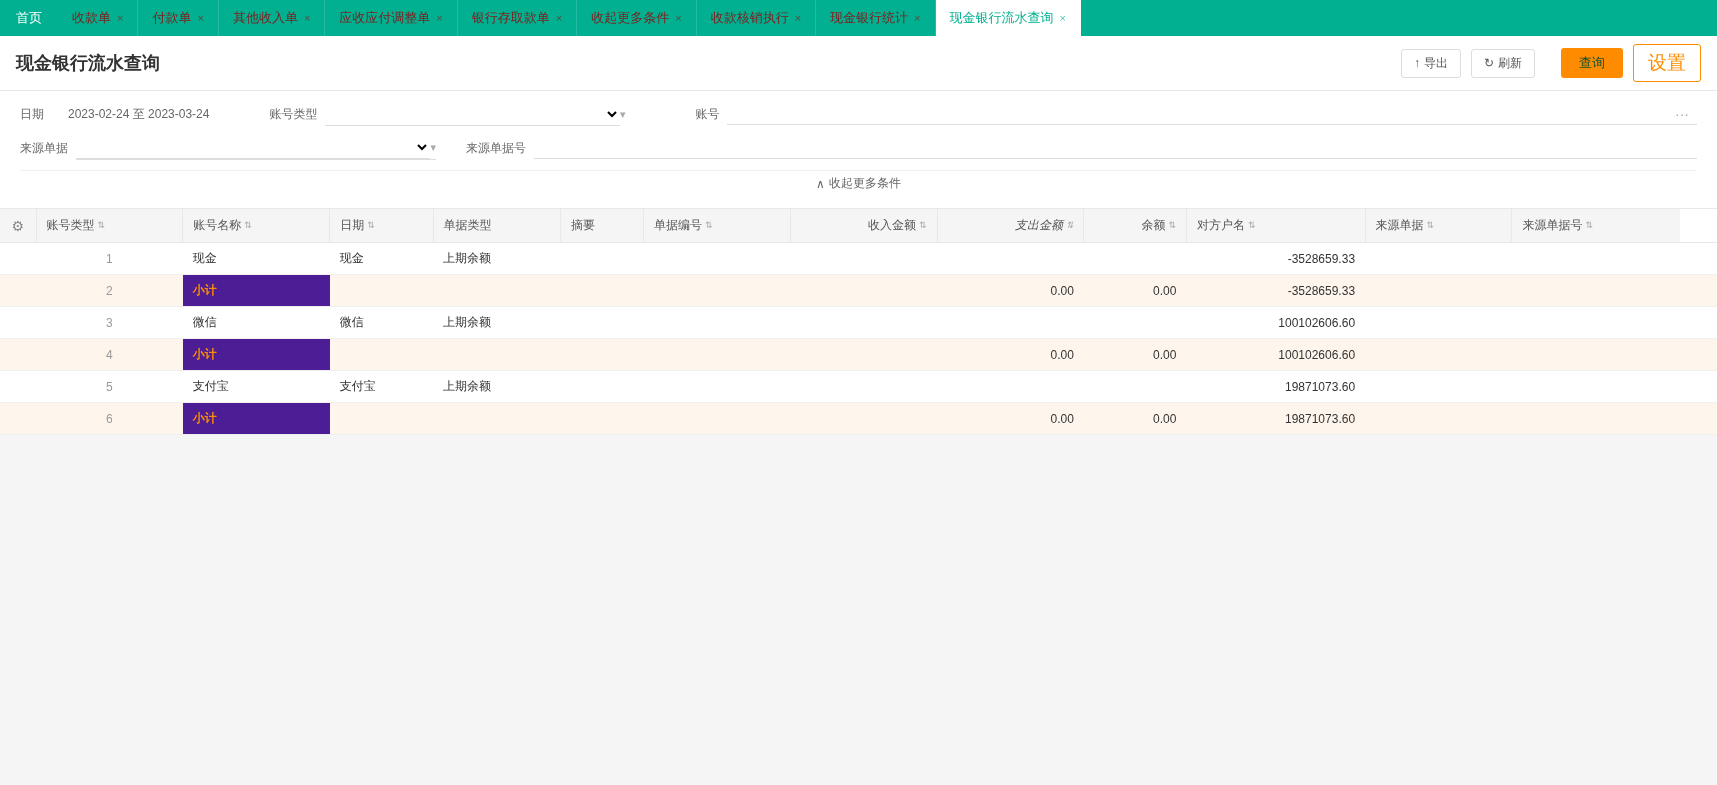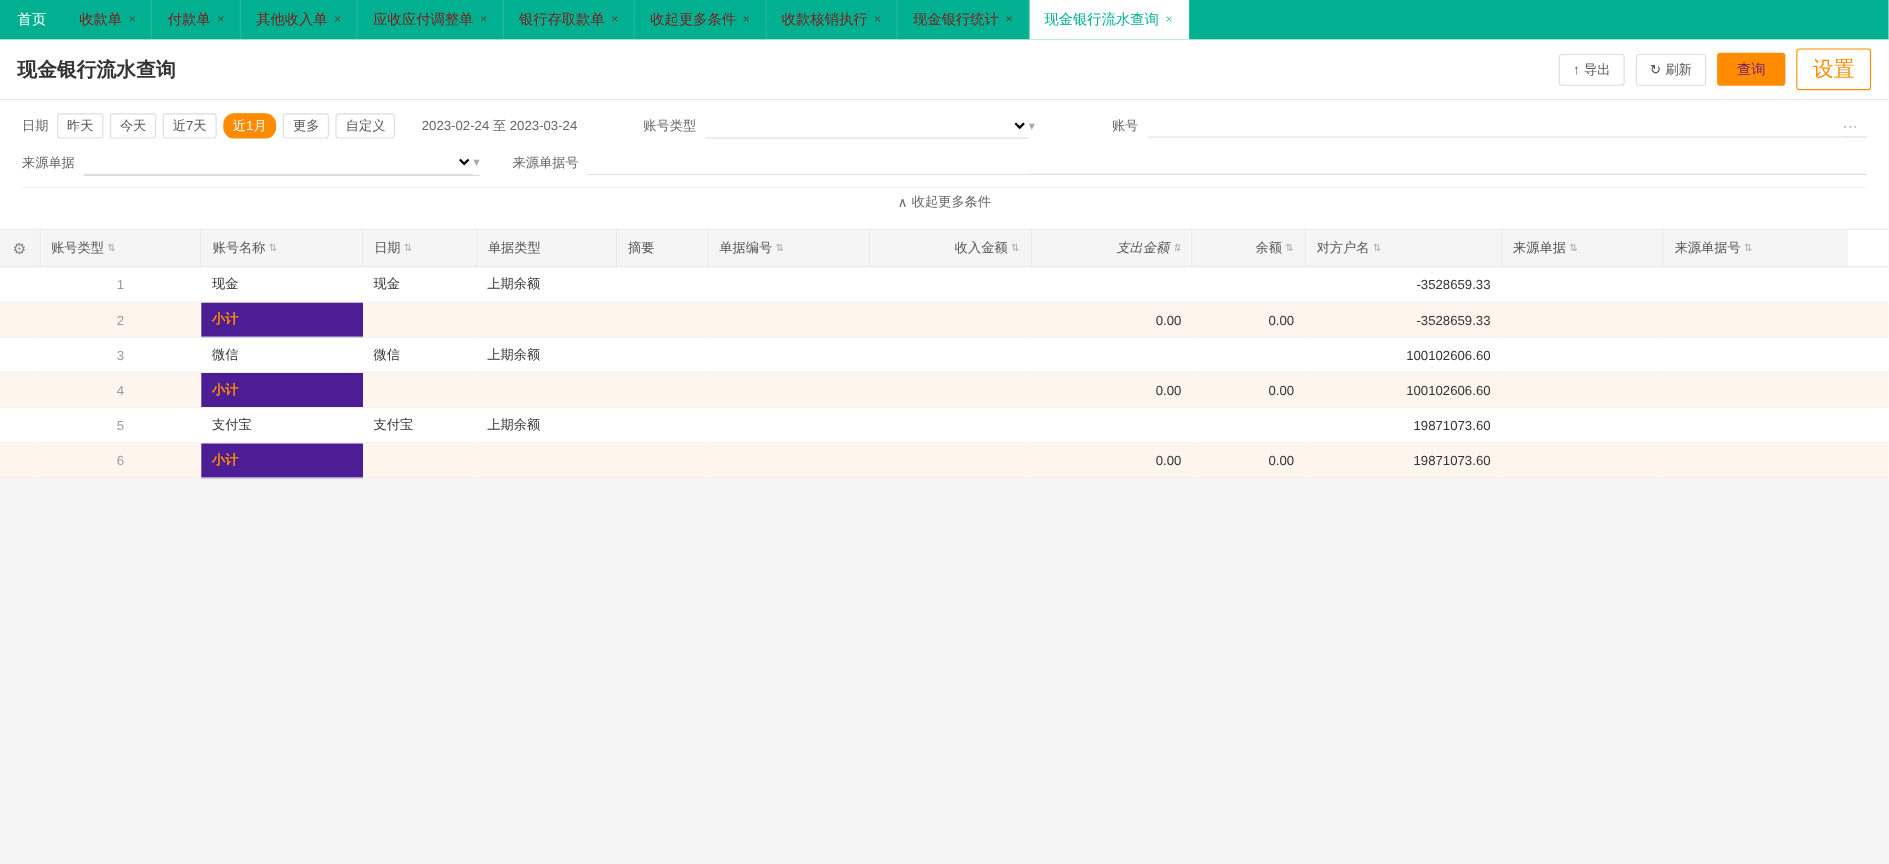--- a/index.html
+++ b/index.html
@@ -70,26 +70,27 @@
       padding: 5px 12px;
       border: 1px solid #ddd;
       background: #fff;
       border-radius: 3px;
       cursor: pointer;
       font-size: 12px;
       color: #555;
     }
     .btn-query {
       background: #ff8c00;
-      color: #701a75;
+      color: #14532d;
       border: none;
       padding: 6px 18px;
       border-radius: 3px;
       cursor: pointer;
       font-size: 13px;
+      margin-left: 16px;
     }
     .btn-setting {
       background: #fff;
       color: #ff8c00;
       border: 1px solid #ff8c00;
       padding: 5px 14px;
       border-radius: 3px;
       cursor: pointer;
       font-size: 19px;
     }
@@ -300,28 +301,20 @@
       <span>刷新</span>
     </button>
     <button class="btn-query">查询</button>
     <button class="btn-setting">设置</button>
   </div>
 </div>
 
 <div class="filter-area">
   <div class="filter-row">
     <span class="filter-label">日期</span>
-    <div class="date-btns">
-      <button class="date-btn">昨天</button>
-      <button class="date-btn">今天</button>
-      <button class="date-btn">近7天</button>
-      <button class="date-btn active">近1月</button>
-      <button class="date-btn">更多</button>
-      <button class="date-btn">自定义</button>
-    </div>
     <span class="date-range">2023-02-24 至 2023-03-24</span>
     <div style="flex:1; display:flex; align-items:center; margin-left:60px;">
       <span class="filter-label">账号类型</span>
       <div class="filter-select-wrap">
         <select class="filter-select">
           <option value=""></option>
           <option value="cash">现金</option>
           <option value="wechat">微信</option>
           <option value="alipay">支付宝</option>
         </select>

